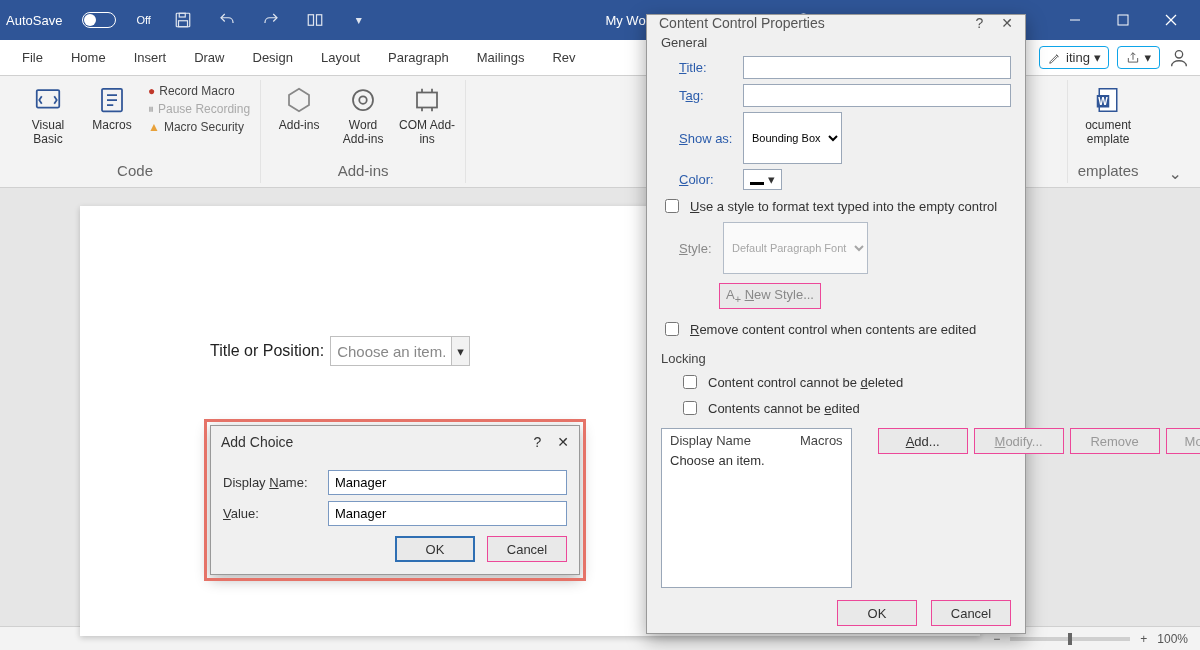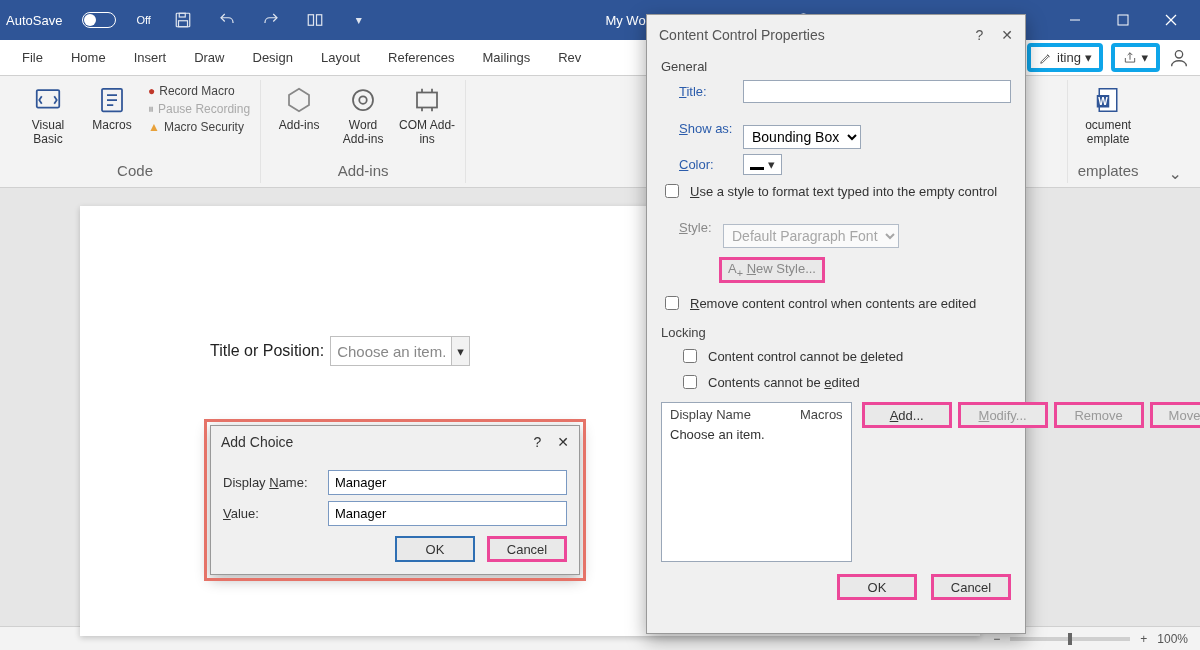--- a/index.html
+++ b/index.html
@@ -34,21 +34,21 @@
   .titlebar .right { display:flex; gap: 2px;}
   .titlebar .winbtn { width: 46px; height: 30px; display:flex; align-items:center; justify-content:center; color:#fff; }
 
   
   .ribbon-tabs {
     height: 36px; display:flex; align-items:center; border-bottom:1px solid #d0d0d0;
     padding: 0 10px; gap: 4px; background:#fff;
   }
   .ribbon-tabs .tab { padding: 8px 12px; color:#3a3a3a; cursor:default;}
   .ribbon-tabs .right-tools { margin-left:auto; display:flex; gap:8px; align-items:center;}
-  .pillbtn { border:4px solid #0ea5e9; border-radius:4px; padding:3px 8px; display:flex; align-items:center; gap:4px;}
+  .pillbtn { border:1px solid #0ea5e9; border-radius:4px; padding:3px 8px; display:flex; align-items:center; gap:4px;}
   .editing { background:#fff;}
 
   
   .ribbon {
     height: 112px; background:#f3f3f3; border-bottom:1px solid #d0d0d0;
     display:flex; align-items:stretch; padding: 4px 10px; position:relative;
   }
   .group { display:flex; flex-direction:column; align-items:center; padding:4px 10px; border-right:1px solid #e3e3e3;}
   .group:last-of-type { border-right:none;}
   .group-body { display:flex; gap:8px; align-items:flex-start;}
@@ -76,38 +76,38 @@
     border:1px solid #999; box-shadow: 0 4px 14px rgba(0,0,0,.3);
     outline: 3px solid #e57368; outline-offset: 3px;
   }
   .addchoice .titlebar2 { display:flex; align-items:center; padding:8px 10px; font-size:14px; color:#333;}
   .addchoice .titlebar2 .btns { margin-left:auto; display:flex; gap:16px;}
   .addchoice .body { padding: 6px 12px 12px;}
   .addchoice .row { display:flex; align-items:center; gap:10px; margin:6px 0;}
   .addchoice .row label { width:95px; font-size:13px; color:#333;}
   .addchoice .row input { flex:1; border:1px solid #7a99c2; padding:4px 6px; font-size:13px; background:#fff;}
   .addchoice .btns2 { display:flex; justify-content:flex-end; gap:12px; margin-top:10px;}
-  .btn { min-width:80px; height:26px; background:#e9e9e9; border:3px solid #ec4899; font-size:13px; color:#333;}
+  .btn { min-width:80px; height:26px; background:#e9e9e9; border:1px solid #ec4899; font-size:13px; color:#333;}
   .btn.primary { border:2px solid #2f6fb3;}
 
   
   .ccp {
     position:absolute; left:646px; top:14px; width:380px; height:620px;
     background:#f0f0f0; border:1px solid #999; box-shadow: 0 6px 18px rgba(0,0,0,.35);
     z-index: 50;
   }
-  .ccp .dlgtitle { display:flex; align-items:center; padding:12px 12px; color:#555; font-size:14px;}
+  .ccp .dlgtitle { display:flex; align-items:center; padding:0 12px; color:#555; font-size:14px;}
   .ccp .dlgtitle .btns { margin-left:auto; display:flex; gap:18px; font-size:14px; color:#555;}
   .ccp .section { padding: 2px 14px;}
   .ccp .sectlabel { font-size:13px; color:#444; margin:2px 0 6px;}
   .ccp .frow { display:flex; align-items:center; gap:8px; margin:5px 0;}
   .ccp .frow label { width:56px; text-align:left; color:#2b5cab; font-size:13px;}
   .ccp .indent { padding-left:18px;}
   .ccp input[type=text] { flex:1; border:1px solid #9aa7b8; padding:3px 4px; font-size:13px; background:#fff;}
-  .ccp select { border:1px solid #9aa7b8; padding:2px 4px; font-size:14px; background:#fff;margin-top:17px;}
+  .ccp select { border:1px solid #9aa7b8; padding:18px 4px; font-size:11px; background:#fff;}
   .ccp .chk { display:flex; align-items:center; gap:8px; margin:6px 0; font-size:13px; color:#333;}
   .ccp .chk input { width:14px; height:14px;}
   .listbox { background:#fff; border:1px solid #9aa7b8; height:160px; padding:4px 8px; font-size:13px;}
   .listhdr { display:flex; gap:10px; color:#444; border-bottom:1px solid transparent;}
   .listhdr span:first-child { width:120px;}
   .sidebtns { display:flex; flex-direction:row; gap:6px;}
   .sidebtns .btn { width:90px;}
   .sidebtns .btn[disabled] { color:#999;}
   .bottombtns { display:flex; gap:14px; justify-content:flex-end; padding:10px 14px;}
 
@@ -188,21 +188,21 @@
   </div>
 </div>
 
 <div class="ribbon-tabs">
   <div class="tab">File</div>
   <div class="tab">Home</div>
   <div class="tab">Insert</div>
   <div class="tab">Draw</div>
   <div class="tab">Design</div>
   <div class="tab">Layout</div>
-  <div class="tab">References</div>
+  <div class="tab">Paragraph</div>
   <div class="tab">Mailings</div>
   <div class="tab">Rev</div>
 
   <div class="right-tools">
     <div class="pillbtn editing">
       <svg width="14" height="14" viewBox="0 0 24 24" fill="none" stroke="#555" stroke-width="1.6">
           <path d="M3 21l3-1 11-11-2-2L4 18l-1 3z"></path>
           <path d="M14 6l4 4"></path>
         </svg>
       <span>iting</span>
@@ -404,20 +404,24 @@
   </div>
 
   <div class="section">
     <div class="sectlabel">General</div>
     <div class="indent">
       <div class="frow">
           <label><u class="ak">T</u>itle:</label>
           <input type="text" value="" style="">
         </div>
       <div class="frow">
+          <label>T<u class="ak">a</u>g:</label>
+          <input type="text" value="" style="">
+        </div>
+      <div class="frow">
           <label><u class="ak">S</u>how as:</label>
         <select><option>Bounding Box</option></select>
       </div>
       <div class="frow">
           <label><u class="ak">C</u>olor:</label>
         <div class="colorbtn">
             <span class="sw"></span>
             <span>▾</span>
           </div>
       </div>
@@ -447,21 +451,21 @@
           <span>Content control cannot be <u class="ak">d</u>eleted</span>
         </div>
       <div class="chk">
           <input type="checkbox" style="">
           <span>Contents cannot be <u class="ak">e</u>dited</span>
         </div>
     </div>
   </div>
 
   <div class="section">
-    <div style="display:flex; gap:10px;">
+    <div style="display:flex; gap:26px;">
       <div class="listbox" style="flex:1;">
         <div class="listhdr">
             <span>Display Name</span>
             <span>Macros</span>
           </div>
         <div style="margin-top:4px;">Choose an item.</div>
       </div>
       <div class="sidebtns">
         <button class="btn"><u class="ak">A</u>dd...</button>
         <button class="btn" disabled=""><u class="ak">M</u>odify...</button>

